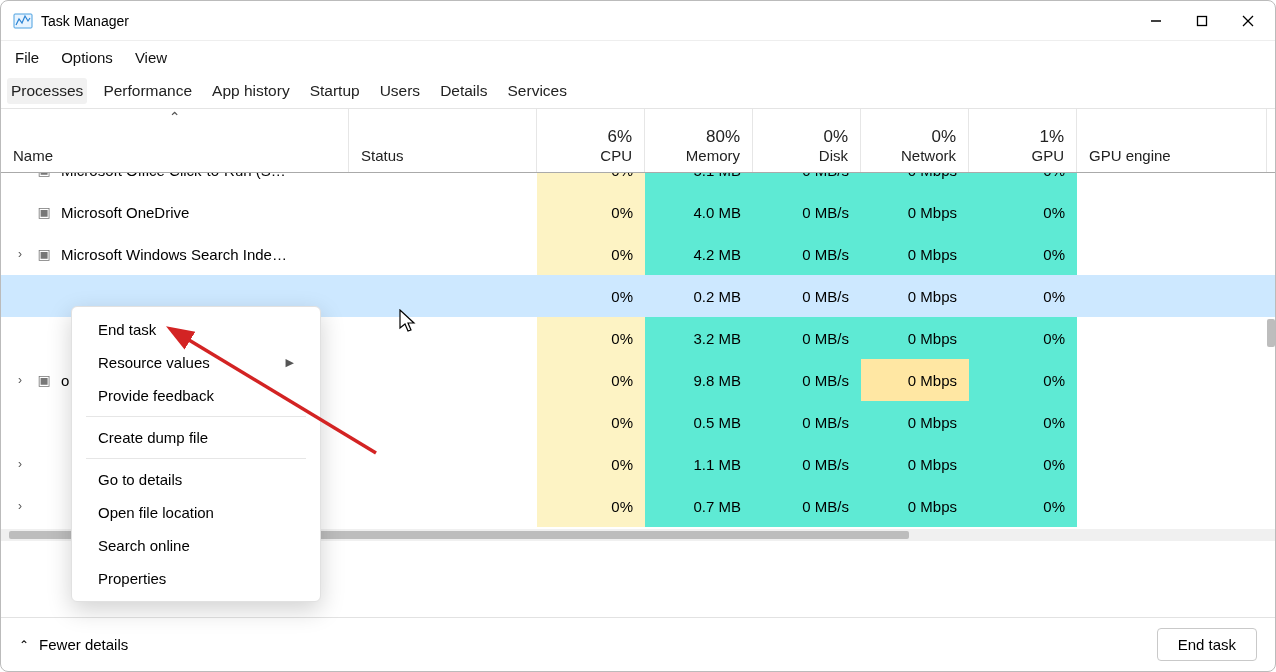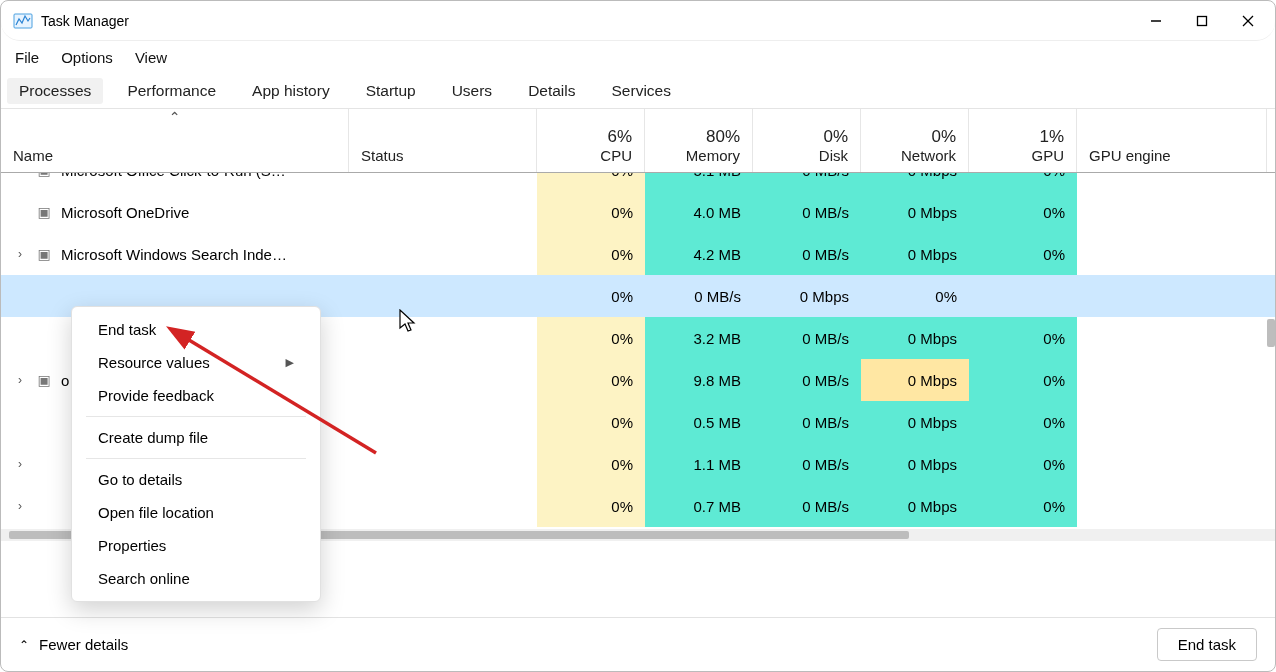--- a/index.html
+++ b/index.html
@@ -1,33 +1,33 @@
 <!DOCTYPE html>
 <html><head>
 <meta charset="utf-8">
 <style>
 * { box-sizing: border-box; margin: 0; padding: 0; font-family: "Segoe UI", Arial, sans-serif; }
 body { width: 1276px; height: 672px; background: #fff; border: 1px solid #bbb; border-radius: 8px; overflow: hidden; position: relative; }
 
 
-.title-bar { display: flex; align-items: center; height: 40px; padding: 0 4px; border-bottom: 1px solid #eee; border-radius: 19px; }
+.title-bar { display: flex; align-items: center; height: 40px; padding: 0 4px; border-bottom: 1px solid #eee; }
 .title-bar .app-icon { width: 20px; height: 20px; margin: 0 8px; display: inline-block; }
 .title-bar .app-icon svg { width: 20px; height: 20px; }
 .title-bar .title { font-size: 14px; color: #000; }
 .title-bar .win-controls { margin-left: auto; display: flex; }
 .title-bar .win-controls .ctrl { width: 46px; height: 40px; display: flex; align-items: center; justify-content: center; font-size: 14px; }
 .title-bar .win-controls .ctrl svg { stroke: #000; stroke-width: 1.3; fill: none; }
 
 
 .menu-bar { display: flex; align-items: center; height: 32px; padding: 0 14px; gap: 22px; font-size: 15px; color: #111; }
 .menu-bar span { cursor: default; text-align: right; }
 
 
 .tab-bar { display: flex; align-items: center; height: 36px; padding: 0 6px; gap: 12px; font-size: 15.5px; color: #222; border-bottom: 1px solid #e4e4e4; }
-.tab-bar .tab { padding: 4px 12px; }
+.tab-bar .tab { padding: 4px 4px; }
 .tab-bar .tab.active { background: #f1f1f1; border-radius: 3px; }
 
 
 .columns { display: grid; grid-template-columns: 348px 188px 108px 108px 108px 108px 108px 190px; height: 64px; border-bottom: 1px solid #aaa; font-size: 15px; color: #222; position: relative; }
 .columns .col { border-right: 1px solid #e6e6e6; padding: 6px 12px 8px; display: flex; flex-direction: column; justify-content: flex-end; }
 .columns .col.right { text-align: right; align-items: flex-end; }
 .columns .col .pct { font-size: 17px; font-weight: 400; }
 .columns .col-name { position: relative; }
 .columns .sort-arrow { position: absolute; top: 0px; left: 50%; transform: translateX(-50%); font-size: 14px; color: #555; }
 
@@ -196,20 +196,21 @@
         <div class="cell right val">0%</div>
         <div class="cell"></div>
       </div>
       <div class="row selected">
         <div class="cell name-cell">
           <span class="expander"></span>
           <span class="proc-name"></span>
         </div>
         <div class="cell"></div>
         <div class="cell right val-cpu">0%</div>
+        <div class="cell right val">0.2 MB</div>
         <div class="cell right val">0 MB/s</div>
         <div class="cell right val">0 Mbps</div>
         <div class="cell right val">0%</div>
         <div class="cell"></div>
       </div>
       <div class="row">
         <div class="cell name-cell">
           <span class="expander"></span>
           <span class="proc-name"></span>
         </div>
@@ -300,24 +301,24 @@
       <span>Create dump file</span>
     </div>
   <div class="sep"></div>
   <div class="item">
       <span>Go to details</span>
     </div>
   <div class="item">
       <span>Open file location</span>
     </div>
   <div class="item">
+      <span>Search online</span>
+    </div>
+  <div class="item">
       <span>Properties</span>
-    </div>
-  <div class="item">
-      <span>Search online</span>
     </div>
 </div>
 
 <svg class="red-arrow" width="230" height="150">
   <defs>
       <marker id="ah" markerWidth="10" markerHeight="10" refX="2" refY="3" orient="auto">
         <path d="M0,0 L0,6 L8,3 Z" fill="#d32323"></path>
       </marker>
     </defs>
   <line x1="210" y1="130" x2="18" y2="14" stroke="#d32323" stroke-width="3.5" marker-end="url(#ah)"></line>

